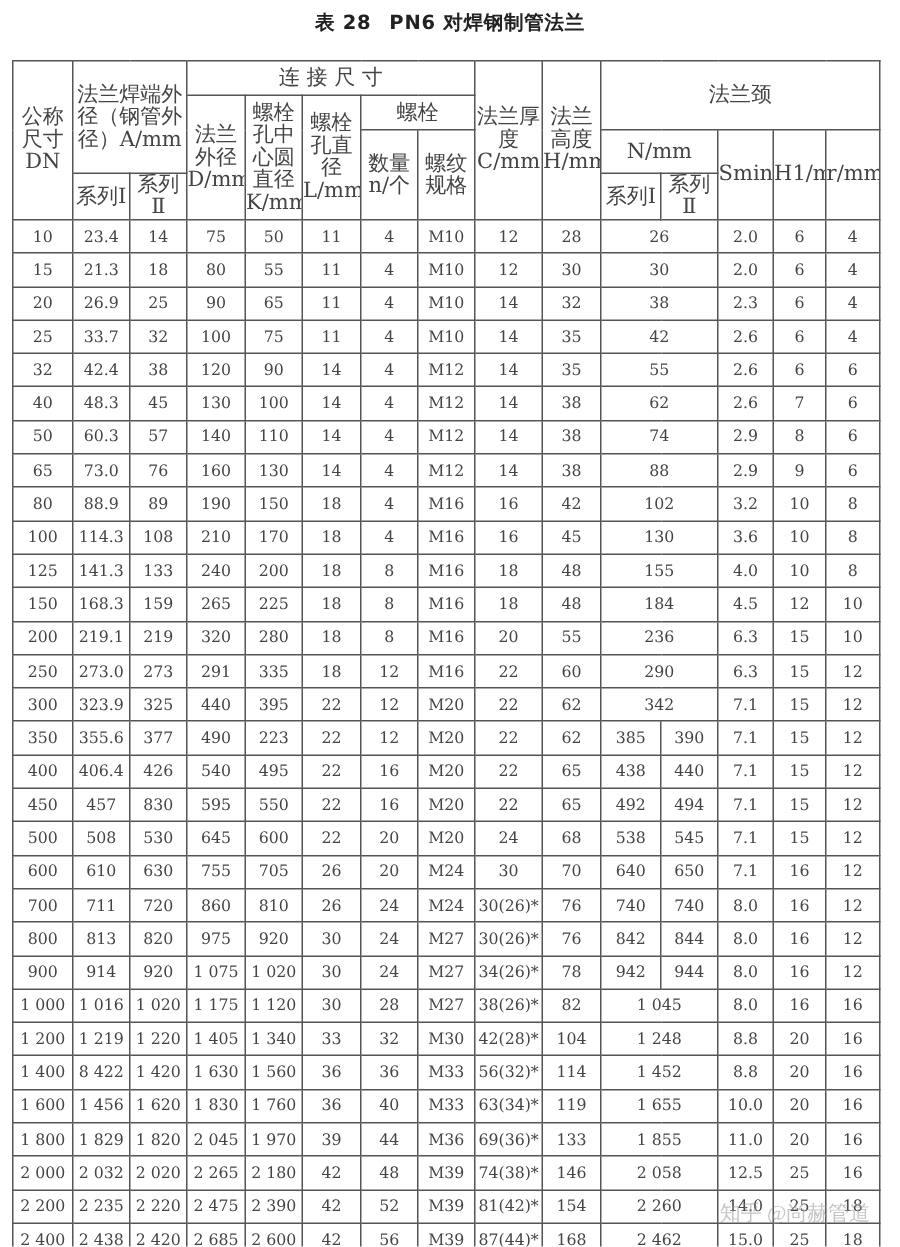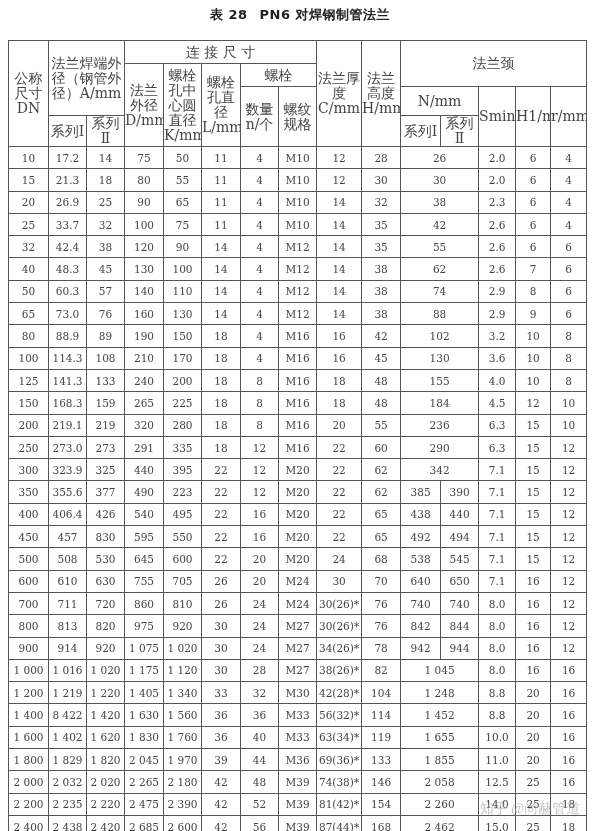--- a/index.html
+++ b/index.html
@@ -64,21 +64,21 @@
     <tr style="height:27px">
       <th>系列Ⅰ</th>
       <th>系列Ⅱ</th>
       <th>系列Ⅰ</th>
       <th>系列Ⅱ</th>
     </tr>
   </thead>
   <tbody id="tbody">
       <tr>
         <td>10</td>
-        <td>17.2</td>
+        <td>23.4</td>
         <td>14</td>
         <td>75</td>
         <td>50</td>
         <td>11</td>
         <td>4</td>
         <td>M10</td>
         <td>12</td>
         <td>28</td>
         <td colspan="2">26</td>
         <td>2.0</td>
@@ -488,21 +488,21 @@
         <td>M33</td>
         <td>56(32)*</td>
         <td>114</td>
         <td colspan="2">1 452</td>
         <td>8.8</td>
         <td>20</td>
         <td>16</td>
       </tr>
       <tr>
         <td>1 600</td>
-        <td>1 402</td>
+        <td>1 456</td>
         <td>1 620</td>
         <td>1 830</td>
         <td>1 760</td>
         <td>36</td>
         <td>40</td>
         <td>M33</td>
         <td>63(34)*</td>
         <td>119</td>
         <td colspan="2">1 655</td>
         <td>10.0</td>

